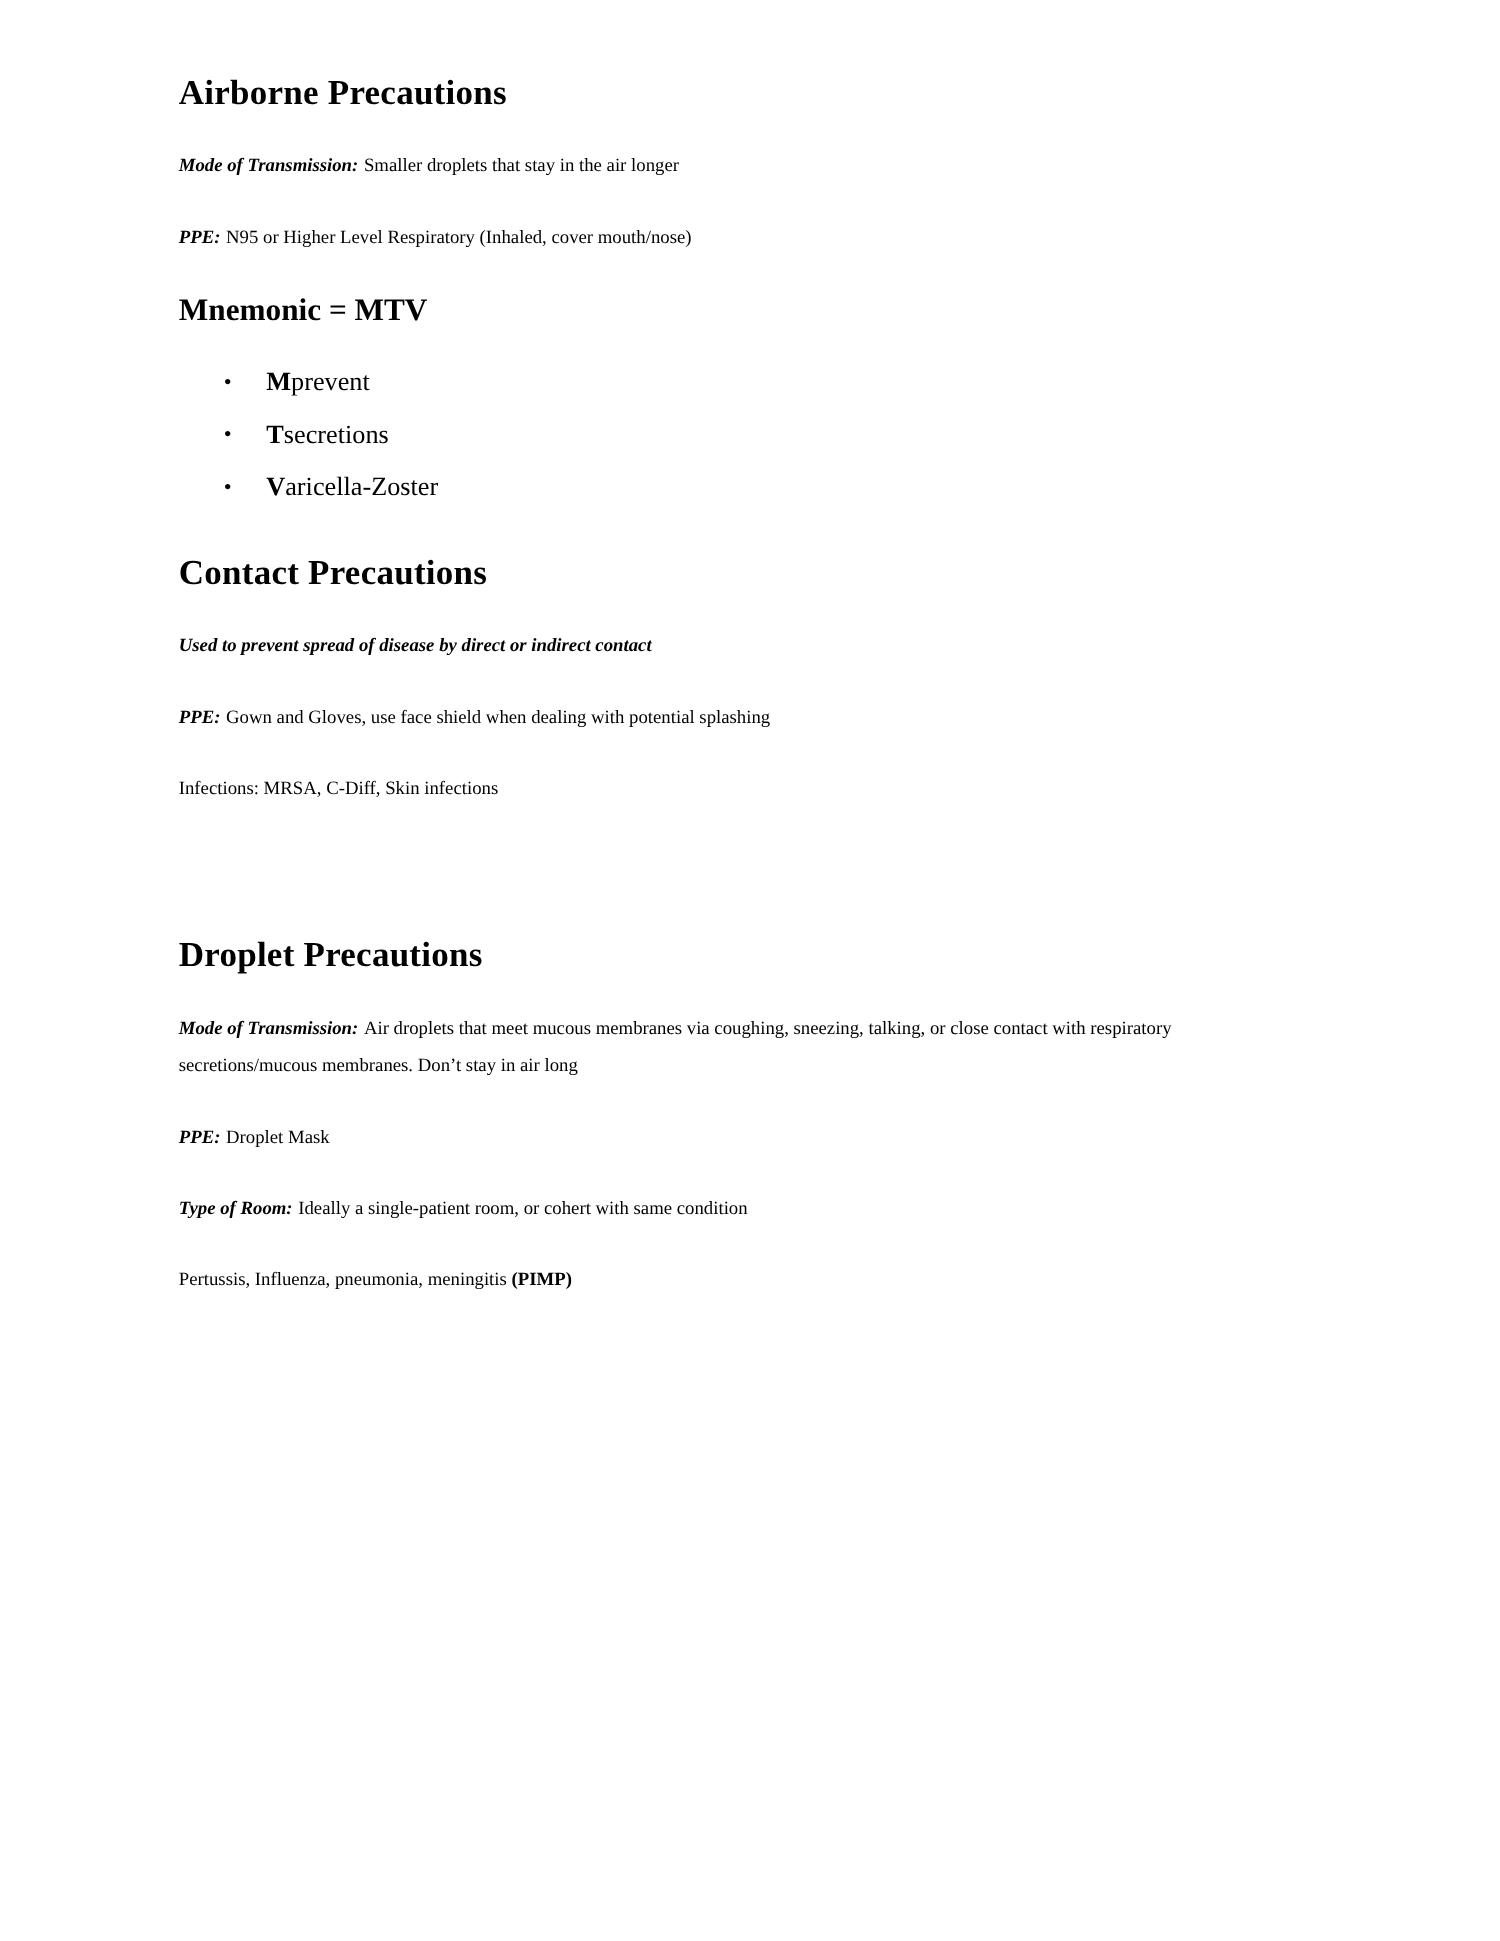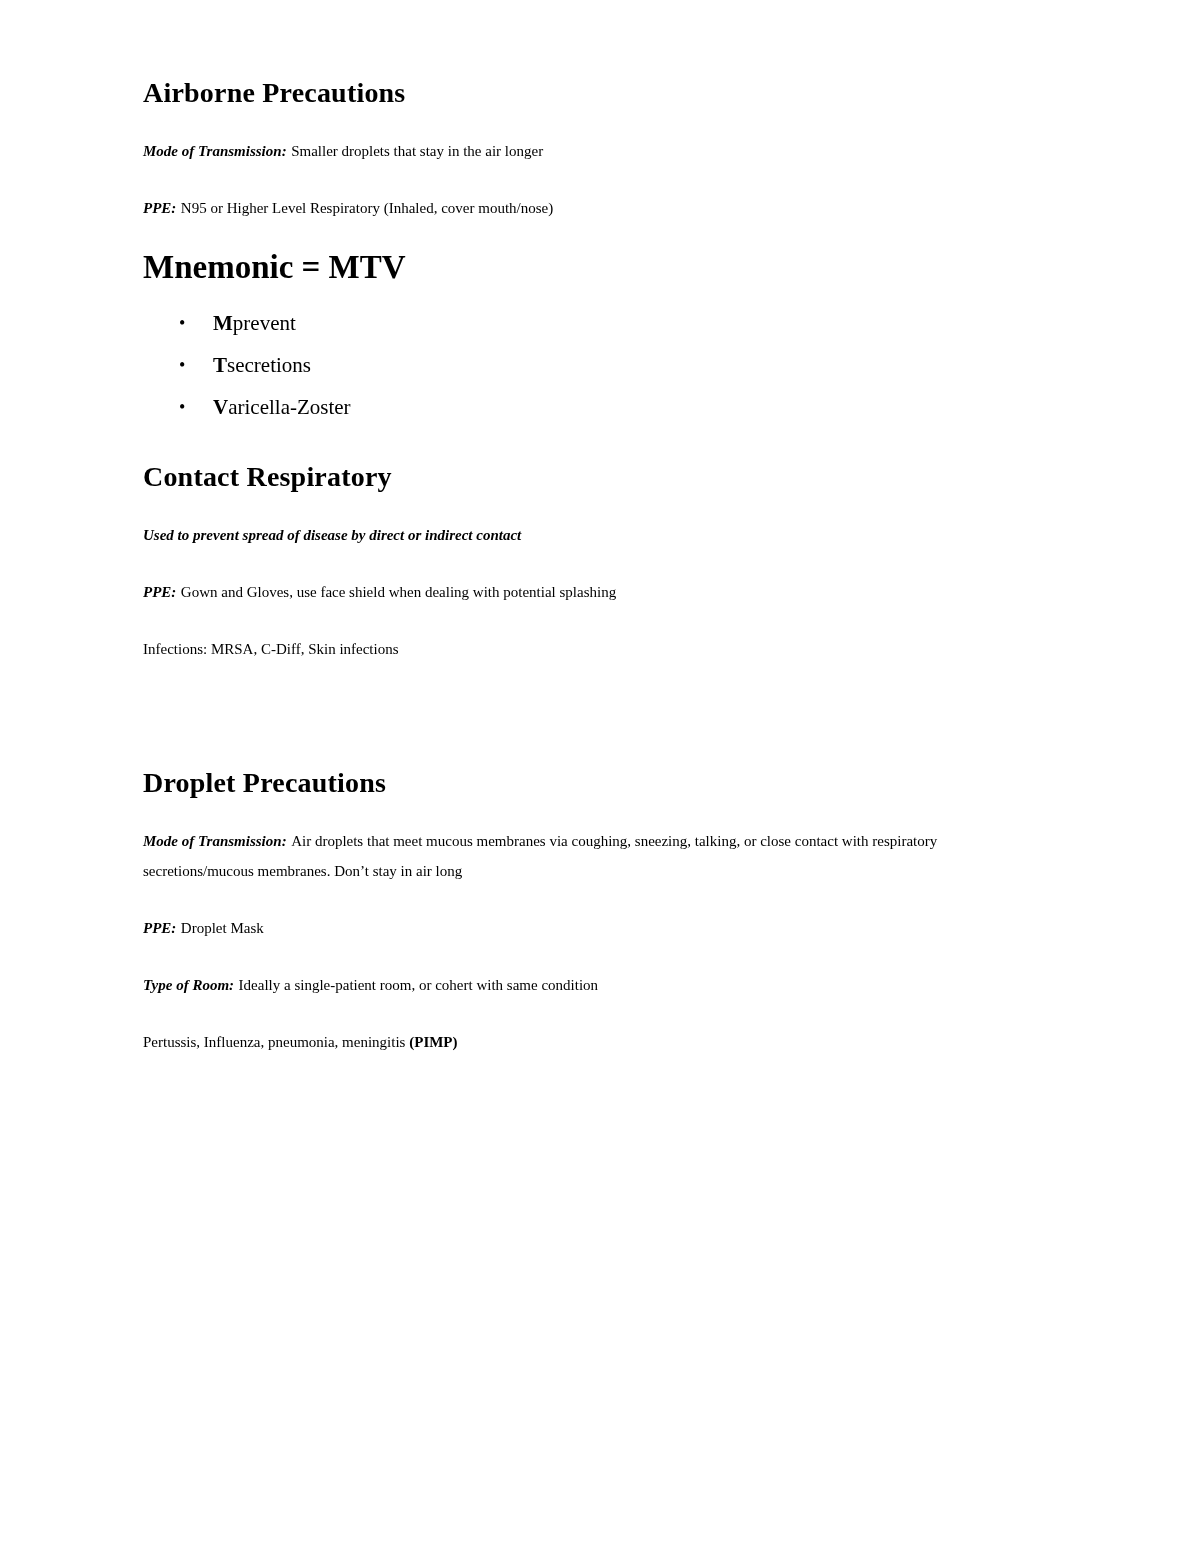--- a/index.html
+++ b/index.html
@@ -5,38 +5,38 @@
   html, body {
     margin: 0;
     padding: 0;
     background: #ffffff;
   }
   .page {
     width: 1200px;
     height: 1553px;
     box-sizing: border-box;
     background: #ffffff;
-    padding: 74px 155px 0 143px;
+    padding: 56px 155px 0 143px;
     font-family: "Liberation Serif", "DejaVu Serif", serif;
     color: #000000;
     overflow: hidden;
   }
   .section { margin: 0; }
   .section--contact { margin-top: 36px; }
   .section--droplet { margin-top: 100px; }
 
   h1.doc-heading {
     font-size: 28px;
     line-height: 38px;
     font-weight: bold;
     margin: 0 0 24px 0;
     letter-spacing: 0.2px;
   }
   h2.doc-subheading {
-    font-size: 33px;
+    font-size: 25px;
     line-height: 34px;
     font-weight: bold;
     margin: 0 0 24px 0;
   }
   p.doc-para {
     font-size: 15px;
     line-height: 30px;
     margin: 0 0 27px 0;
   }
   .para-label {
@@ -94,21 +94,21 @@
           <span><span class="bullet-initial">T</span><span>secretions</span></span>
         </li>
       <li>
           <span class="bullet-marker">•</span>
           <span><span class="bullet-initial">V</span><span>aricella-Zoster</span></span>
         </li>
     </ul>
   </section>
 
   <section class="section section--contact">
-    <h1 class="doc-heading">Contact Respiratory</h1>
+    <h1 class="doc-heading">Contact Precautions</h1>
 
     <p class="doc-para"><span class="emphasis-line">Used to prevent spread of disease by direct or indirect contact</span></p>
 
     <p class="doc-para"><span class="para-label">PPE:</span><span>Gown and Gloves, use face shield when dealing with potential splashing</span></p>
 
 
     <p class="doc-para"><span>Infections: MRSA, C-Diff, Skin infections</span></p>
   </section>
 
   <section class="section section--droplet">

